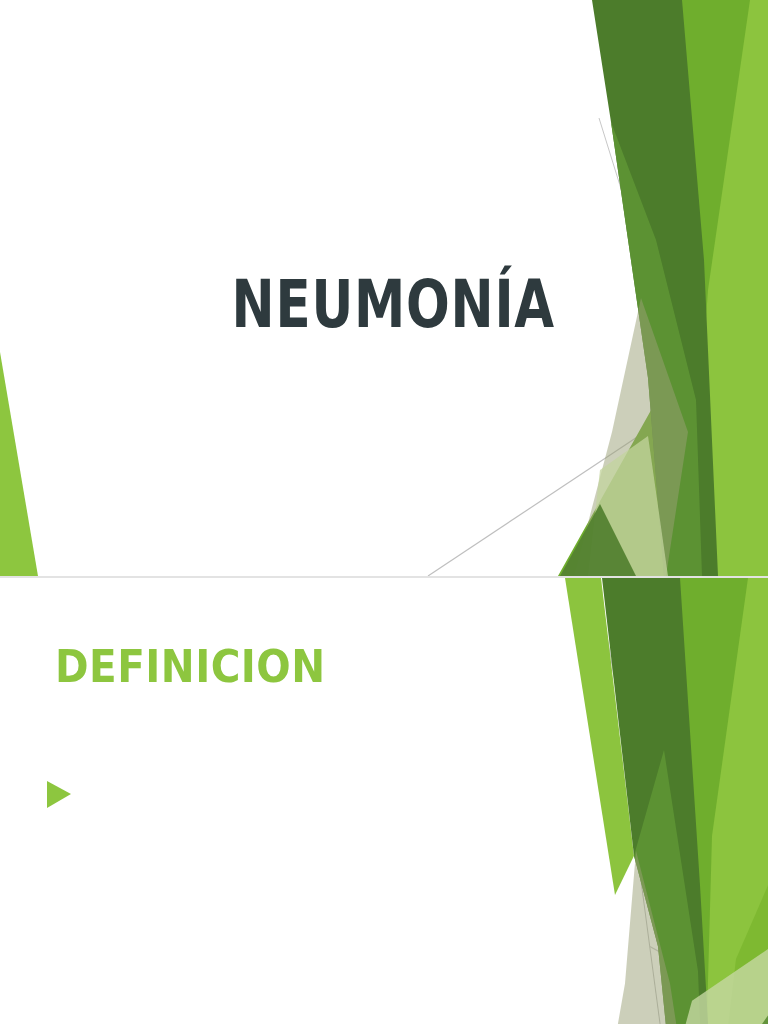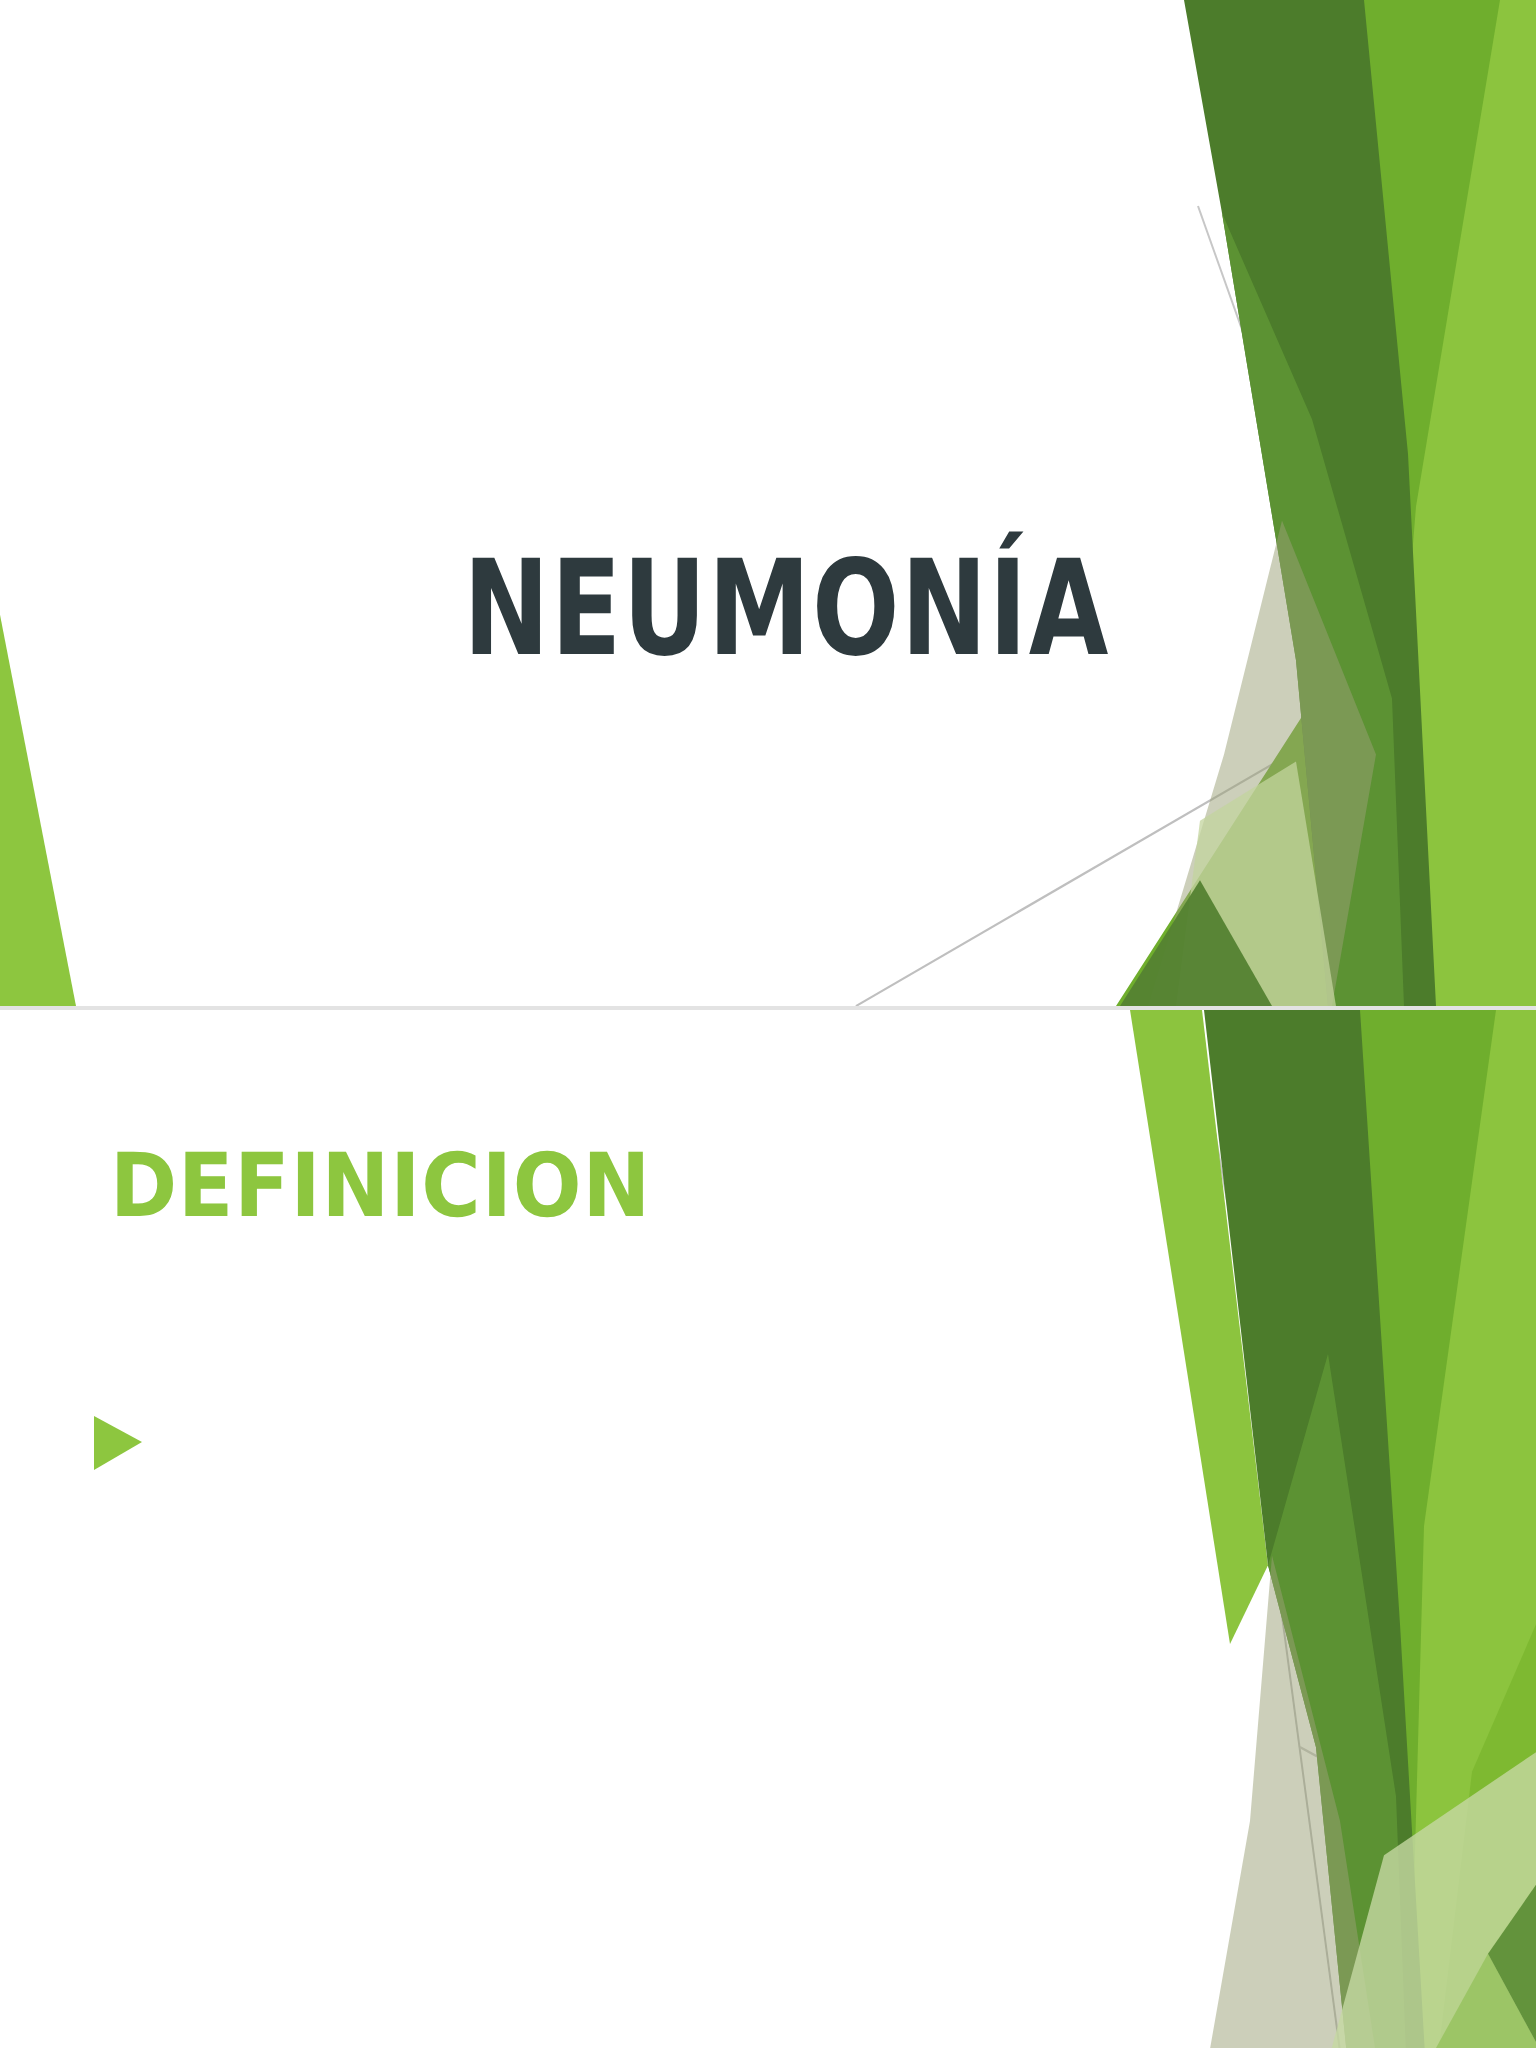--- a/index.html
+++ b/index.html
@@ -2,21 +2,21 @@
 <html><head>
 <meta charset="utf-8">
 <style>
   html,body{margin:0;padding:0;background:#ffffff;}
   body{
     width:768px;height:1024px;overflow:hidden;
     font-family:"DejaVu Sans","Liberation Sans",sans-serif;
   }
   .page{width:768px;height:1024px;position:relative;background:#fff;}
   .slide{position:relative;background:#fff;overflow:hidden;}
-  .slide-1{height:503px;}
+  .slide-1{height:576px;}
   .slide-2{height:548px;padding-left:44px;}
   .slide-gap{height:2px;background:#e3e3e3;}
   .decor{position:absolute;inset:0;width:100%;height:100%;z-index:1;display:block;}
   
   .title-wrap{
     position:absolute;left:0;right:0;top:226px;z-index:2;
     text-align:center;
   }
   .slide-title{
     display:inline-block;

